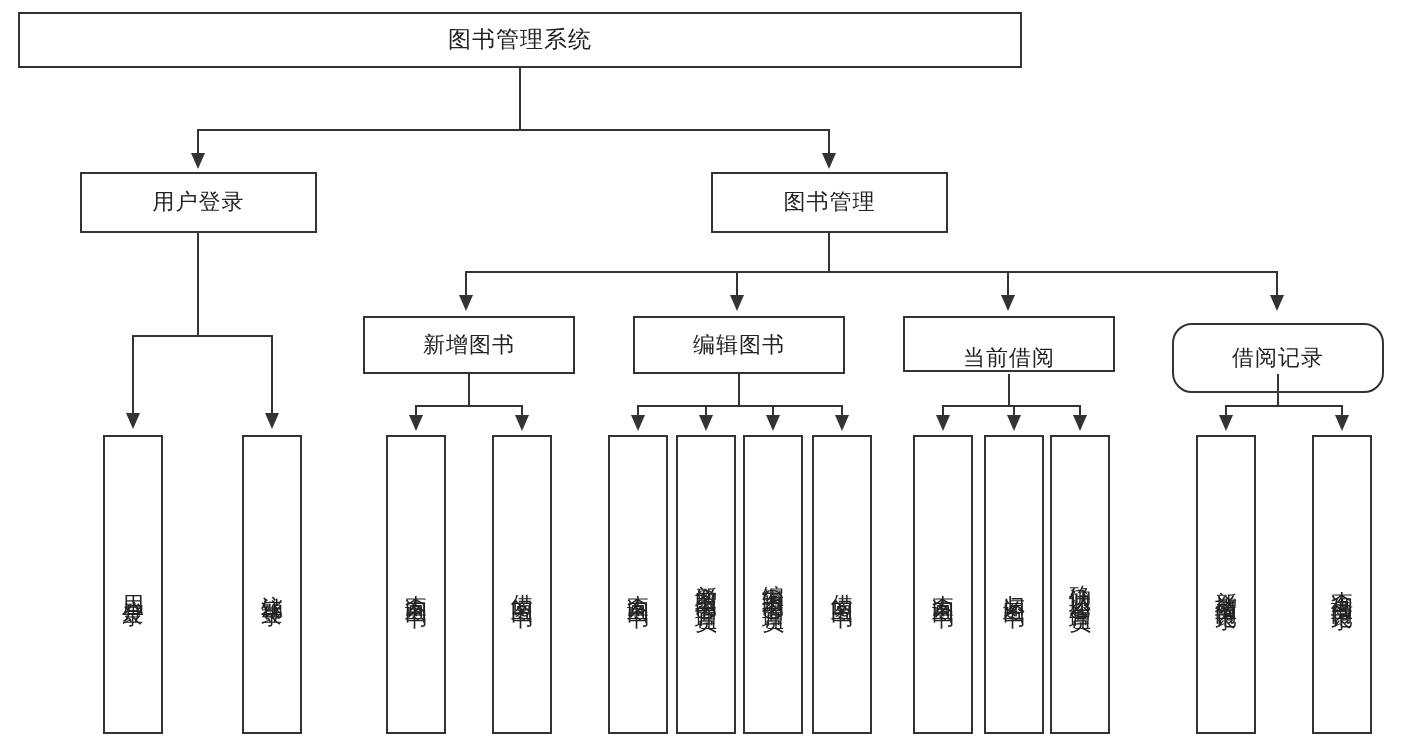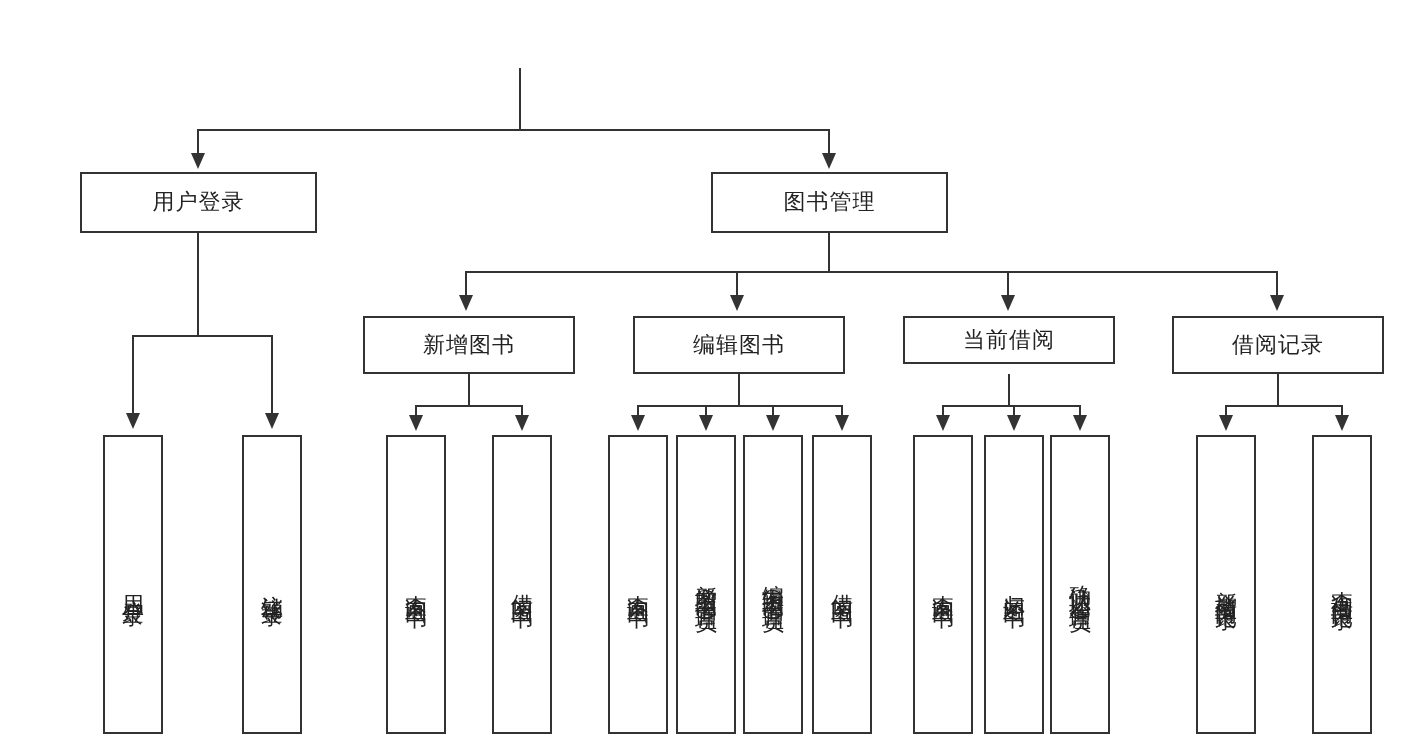--- a/index.html
+++ b/index.html
@@ -88,20 +88,23 @@
     letter-spacing: 0.5px;
     white-space: nowrap;
     pointer-events: none;
   }
 </style>
 </head>
 <body>
 
 <div id="canvas">
 
+  <div class="node root" style="left:18px; top:12px; width:1004px; height:56px;">
+    <span class="label-h">图书管理系统</span>
+  </div>
 
   <div class="vline" style="left:519px; top:68px; height:62px;"></div>
 
   <div class="hline" style="left:198px; top:129px; width:632px;"></div>
 
   <div class="vline" style="left:197px; top:129px; height:26px;"></div>
   <div class="arrow" style="left:191px; top:153px;"></div>
   <div class="vline" style="left:828px; top:129px; height:26px;"></div>
   <div class="arrow" style="left:822px; top:153px;"></div>
 
@@ -130,24 +133,24 @@
   <div class="arrow" style="left:1001px; top:295px;"></div>
   <div class="vline" style="left:1276px; top:271px; height:26px;"></div>
   <div class="arrow" style="left:1270px; top:295px;"></div>
 
   <div class="node level3" style="left:363px; top:316px; width:212px; height:58px;">
     <span class="label-h">新增图书</span>
   </div>
   <div class="node level3" style="left:633px; top:316px; width:212px; height:58px;">
     <span class="label-h">编辑图书</span>
   </div>
-  <div class="node level3" style="left:903px; top:316px; width:212px; height:48px;">
+  <div class="node level3" style="left:903px; top:316px; width:212px; height:56px;align-items:flex-end;">
     <span class="label-h">当前借阅</span>
   </div>
-  <div class="node level3" style="left:1172px; top:316px; width:212px; height:58px;">
+  <div class="node level3" style="left:1172px; top:323px; width:212px; height:70px;border-radius:20px;">
     <span class="label-h">借阅记录</span>
   </div>
 
   <div class="vline" style="left:468px; top:374px; height:32px;"></div>
   <div class="hline" style="left:416px; top:405px; width:106px;"></div>
   <div class="vline" style="left:415px; top:405px; height:12px;"></div>
   <div class="arrow" style="left:409px; top:415px;"></div>
   <div class="vline" style="left:521px; top:405px; height:12px;"></div>
   <div class="arrow" style="left:515px; top:415px;"></div>
 

